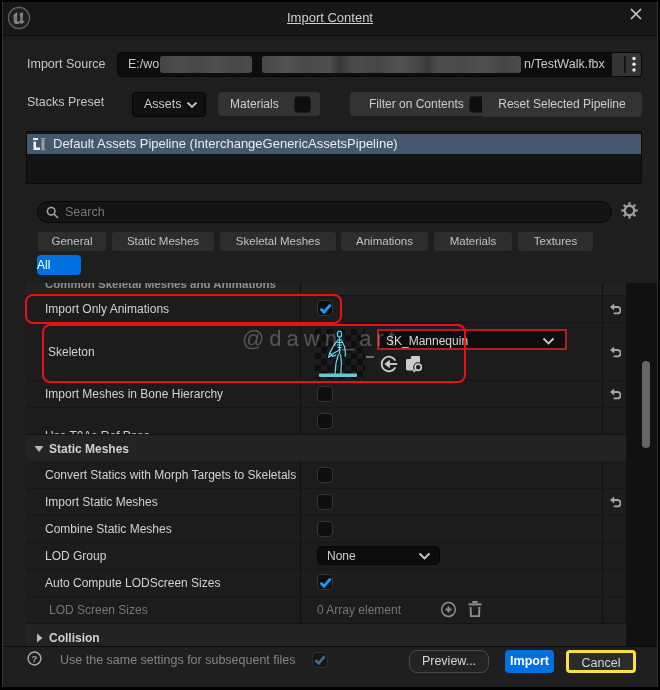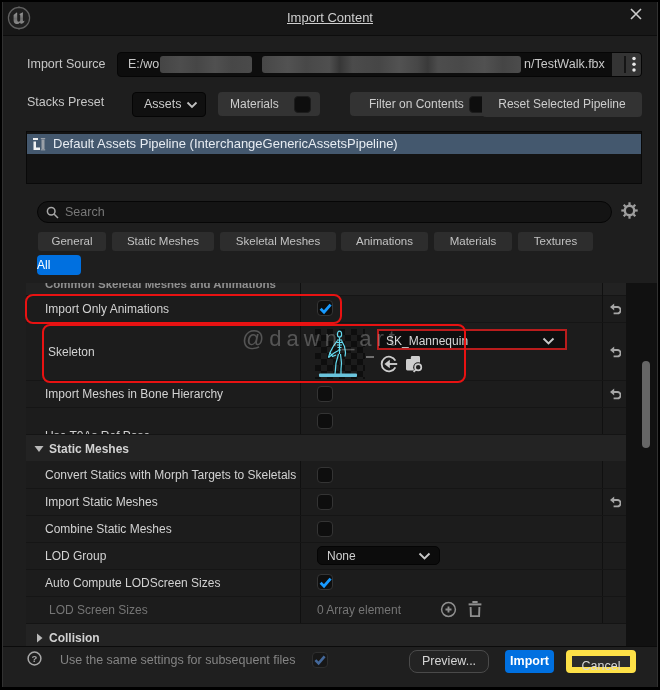--- a/index.html
+++ b/index.html
@@ -279,16 +279,16 @@
       <text x="7.5" y="11" font-size="9.5" font-weight="bold" fill="#a8a8a8" text-anchor="middle" font-family="Liberation Sans">?</text>
     </svg>
     <div class="abs" style="left:58px;top:6px;font-size:12.5px;color:#848484;">Use the same settings for subsequent files</div>
     <div class="cb" style="left:310px;top:5px;width:16px;height:16px;background:#171717;border-color:#2e2e2e;">
       <svg width="14" height="14" viewBox="0 0 14 14">
           <path d="M2.4 7.2 L5.6 10.4 L11.6 3.4" stroke="#44689a" stroke-width="2.6" fill="none"></path>
         </svg>
     </div>
     <div class="abs" style="left:407px;top:3px;width:80px;height:23px;background:#232323;border:1px solid #4a4a4a;border-radius:8px;text-align:center;line-height:21px;font-size:12.5px;color:#d6d6d6;">Preview...</div>
     <div class="abs" style="left:503px;top:3px;width:49px;height:23px;background:#0070e0;border-radius:4px;text-align:center;line-height:23px;font-size:12.5px;font-weight:bold;color:#ffffff;">Import</div>
-    <div class="abs" style="left:564px;top:3px;width:70px;height:23px;background:#2b2b2b;border:6px solid #fde047;border-radius:4px;text-align:center;line-height:21px;font-size:12.5px;color:#d6d6d6;">Cancel</div>
+    <div class="abs" style="left:564px;top:3px;width:70px;height:23px;background:#2b2b2b;border:3px solid #fde047;border-radius:4px;text-align:center;line-height:21px;font-size:12.5px;color:#d6d6d6;">Cancel</div>
   </div>
 
 </div>
 
 </body></html>

